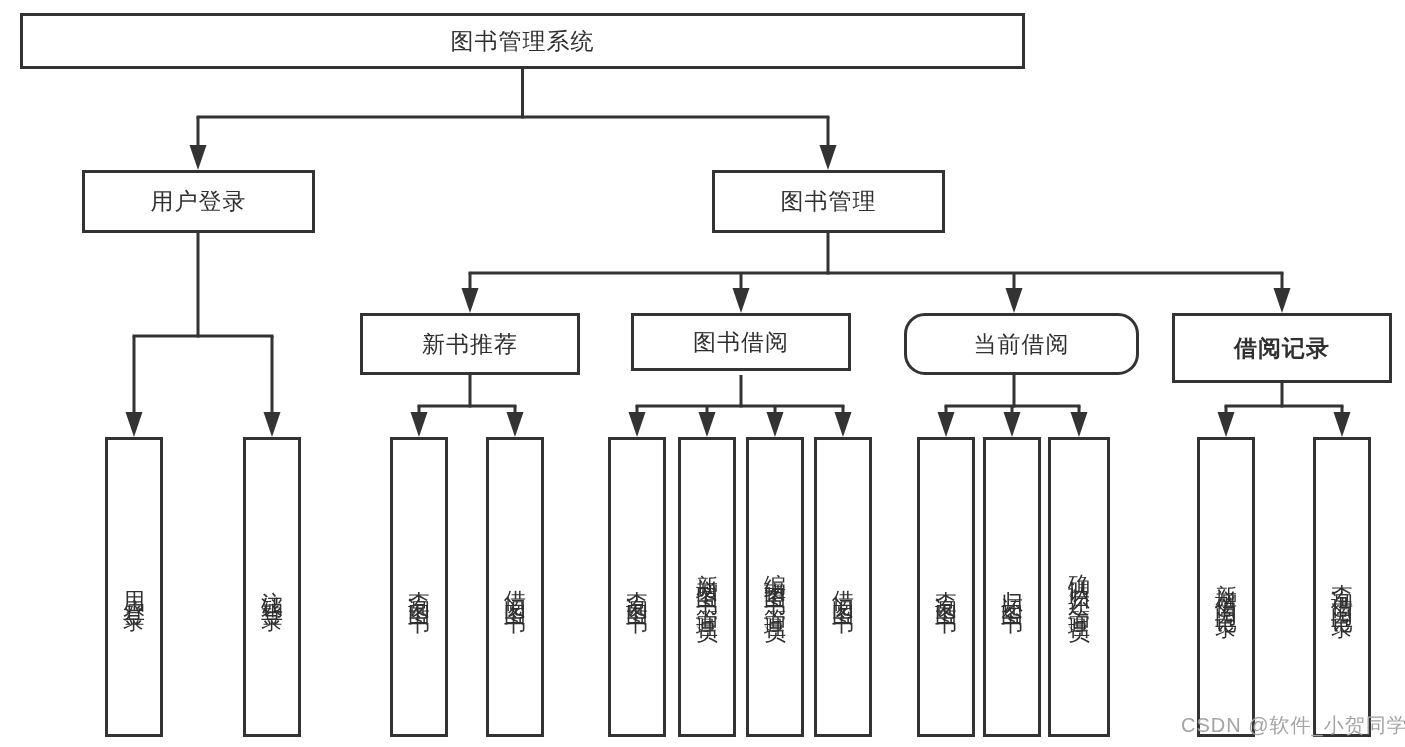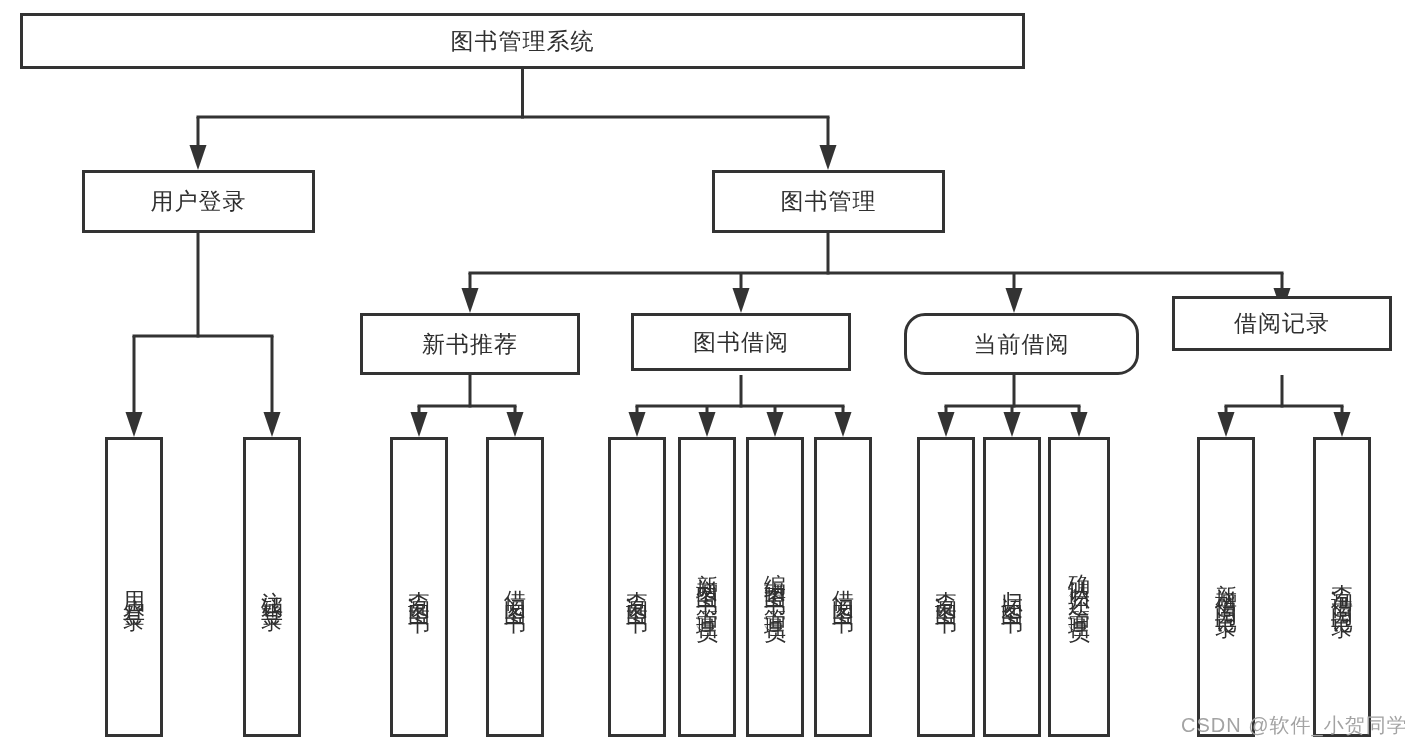--- a/index.html
+++ b/index.html
@@ -131,21 +131,21 @@
   </svg>
 
   <div class="node h-node" style="left:20px;top:13px;width:1005px;height:56px;">图书管理系统</div>
 
   <div class="node h-node" style="left:82px;top:170px;width:233px;height:63px;">用户登录</div>
   <div class="node h-node" style="left:360px;top:313px;width:220px;height:62px;">新书推荐</div>
 
   <div class="node h-node" style="left:712px;top:170px;width:233px;height:63px;">图书管理</div>
   <div class="node h-node" style="left:631px;top:313px;width:220px;height:58px;">图书借阅</div>
   <div class="node h-node" style="left:904px;top:313px;width:235px;height:62px;border-radius:21px;">当前借阅</div>
-  <div class="node h-node" style="left:1172px;top:296px;width:220px;height:55px;">借阅记录</div>
+  <div class="node h-node" style="left:1172px;top:313px;width:220px;height:70px;font-weight:bold;">借阅记录</div>
 
   <div class="node v-node" style="left:105px;top:437px;width:58px;height:300px;">用户登录</div>
   <div class="node v-node" style="left:243px;top:437px;width:58px;height:300px;">注销登录</div>
 
   <div class="node v-node" style="left:390px;top:437px;width:58px;height:300px;">查询图书</div>
   <div class="node v-node" style="left:486px;top:437px;width:58px;height:300px;">借阅图书</div>
 
   <div class="node v-node" style="left:608px;top:437px;width:58px;height:300px;">查询图书</div>
   <div class="node v-node" style="left:678px;top:437px;width:58px;height:300px;">新增图书（管理员）</div>
   <div class="node v-node" style="left:746px;top:437px;width:58px;height:300px;">编辑图书（管理员）</div>

